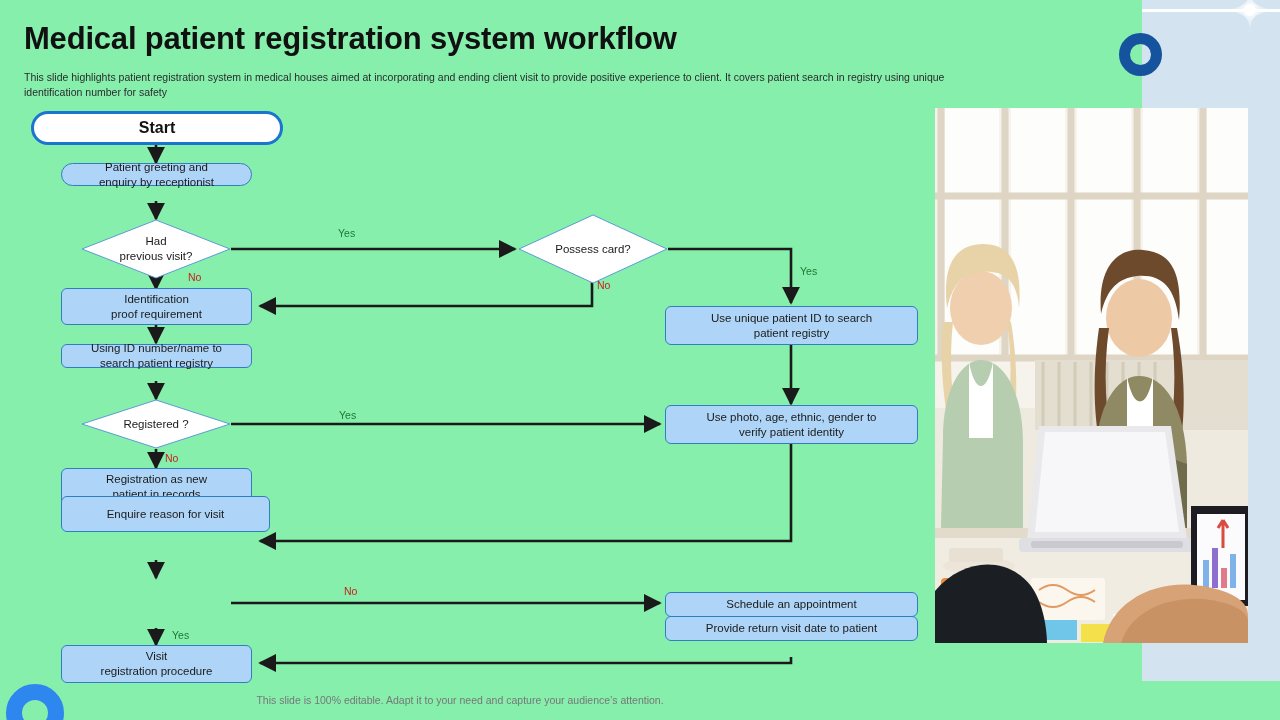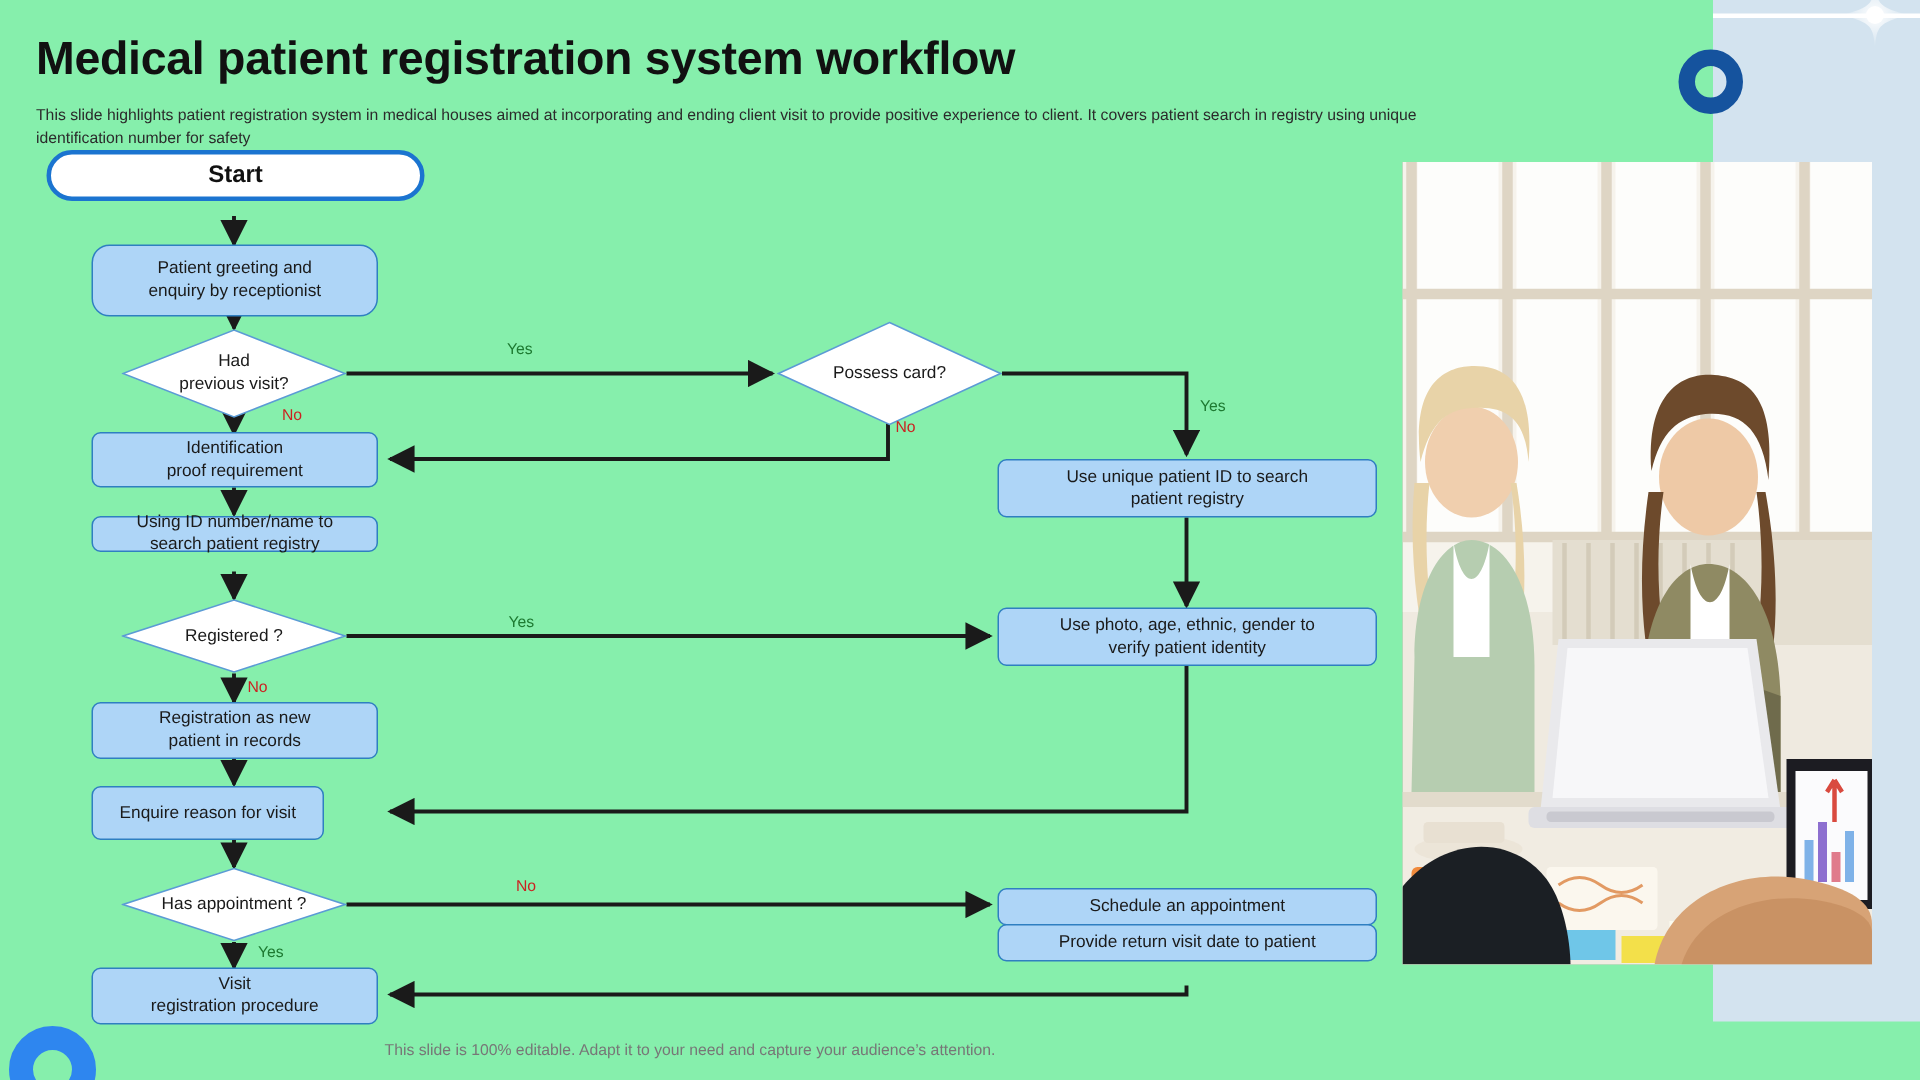--- a/index.html
+++ b/index.html
@@ -337,25 +337,25 @@
       <path d="M231 603 L660 603"></path>
 
       <path d="M791 617 L791 631"></path>
 
       <path d="M156 628 L156 645"></path>
 
       <path d="M791 657 L791 663 L260 663"></path>
     </g>
   </svg>
 
-  <div class="node terminator" style="left:31px; top:100px; width:252px; height:34px;">
+  <div class="node terminator" style="left:31px; top:111px; width:252px; height:34px;">
     <span>Start</span>
   </div>
 
-  <div class="node proc" style="left:61px; top:163px; width:191px; height:48px;border-radius:12px;">
+  <div class="node proc" style="left:61px; top:163px; width:191px; height:23px;border-radius:12px;">
     <span class="ml">Patient greeting and<br>enquiry by receptionist</span>
   </div>
 
   <div class="node decision" style="left:81px; top:219px; width:150px; height:60px;">
     <svg class="dshape" viewBox="0 0 150 60" preserveAspectRatio="none">
       <polygon points="75,1 149,30 75,59 1,30" fill="#ffffff" stroke="#5b9bd5" stroke-width="1"></polygon>
     </svg>
     <span class="dlabel ml">Had<br>previous visit?</span>
   </div>
 
@@ -386,30 +386,24 @@
   </div>
 
   <div class="node proc" style="left:665px; top:405px; width:253px; height:39px;">
     <span class="ml">Use photo, age, ethnic, gender to<br>verify patient identity</span>
   </div>
 
   <div class="node proc" style="left:61px; top:468px; width:191px; height:38px;">
     <span class="ml">Registration as new<br>patient in records</span>
   </div>
 
-  <div class="node proc" style="left:61px; top:524px; width:155px; height:36px;">
+  <div class="node proc" style="left:61px; top:496px; width:209px; height:36px;">
     <span>Enquire reason for visit</span>
   </div>
 
-  <div class="node decision" style="left:81px; top:578px; width:150px; height:50px;">
-    <svg class="dshape" viewBox="0 0 150 50" preserveAspectRatio="none">
-      <polygon points="75,1 149,25 75,49 1,25" fill="#ffffff" stroke="#5b9bd5" stroke-width="1"></polygon>
-    </svg>
-    <span class="dlabel">Has appointment ?</span>
-  </div>
 
   <div class="node proc" style="left:665px; top:592px; width:253px; height:25px;">
     <span>Schedule an appointment</span>
   </div>
 
   <div class="node proc" style="left:665px; top:616px; width:253px; height:25px;">
     <span>Provide return visit date to patient</span>
   </div>
 
   <div class="node proc" style="left:61px; top:645px; width:191px; height:38px;">

